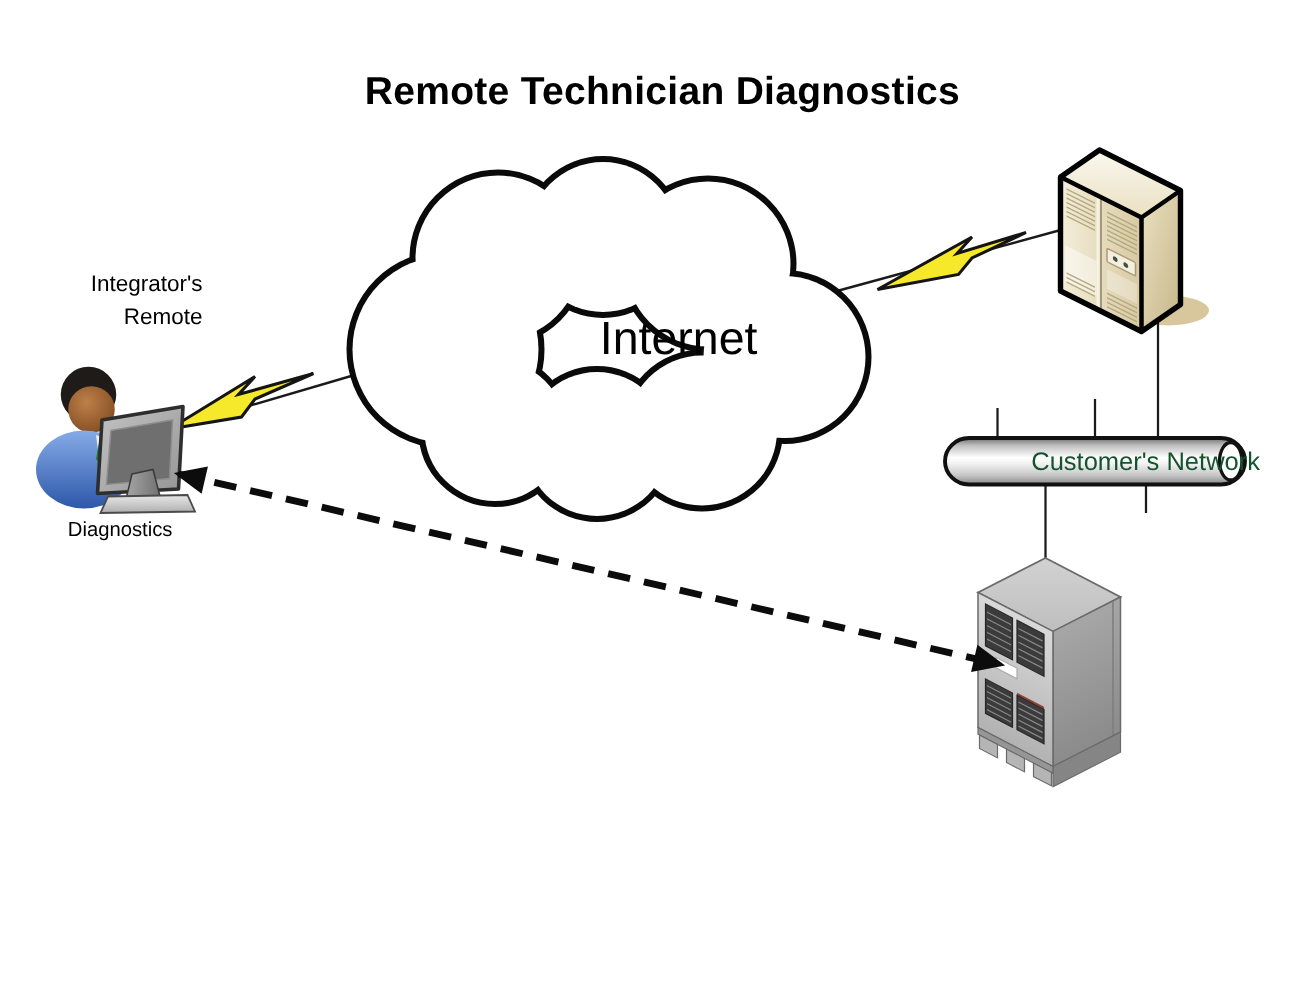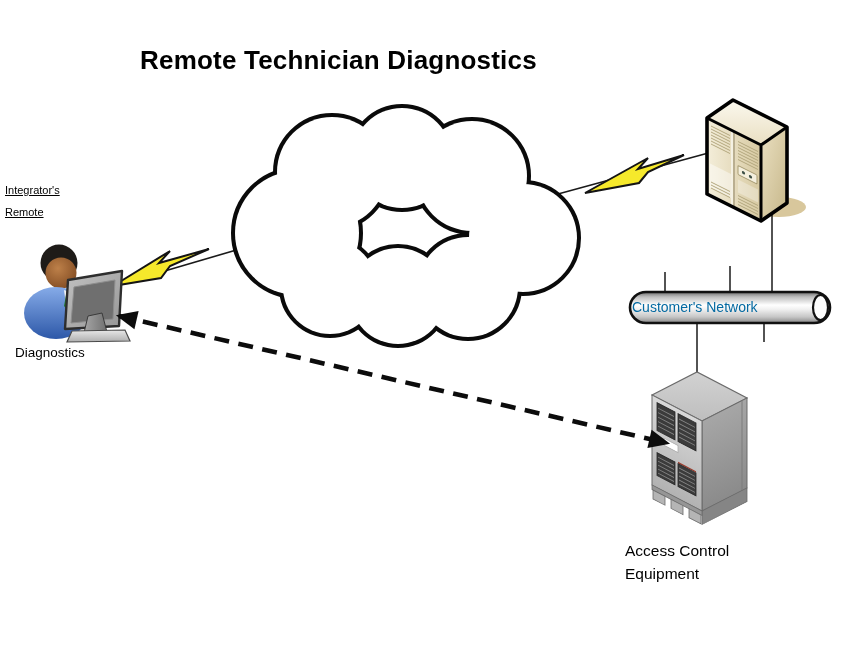--- a/index.html
+++ b/index.html
@@ -1,26 +1,26 @@
 <!DOCTYPE html>
 <html><head>
 <meta charset="utf-8">
 <style>
   html,body{margin:0;padding:0;background:#ffffff;}
   .stage{
     position:relative;width:859px;height:655px;background:#ffffff;overflow:hidden;
     font-family:"Liberation Sans",sans-serif;color:#000;
   }
   .stage svg{position:absolute;left:0;top:0;}
-  .label{position:absolute;text-align:left;color:#000;}
+  .label{position:absolute;text-align:right;color:#000;}
   .title{left:140px;top:45px;width:500px;font-size:26px;font-weight:bold;letter-spacing:.2px;}
-  .integrator{left:5px;top:179px;width:130px;font-size:11px;line-height:22px;text-decoration:underline;}
+  .integrator{left:5px;top:179px;width:130px;font-size:15px;line-height:22px;}
   .technician-label{left:15px;top:345px;width:100px;font-size:13.5px;}
   .internet-label{left:305px;top:208px;width:200px;font-size:31px;}
-  .pipe-label{left:632px;top:292px;width:208px;height:31px;line-height:31px;font-size:14px;color:#0369a1;}
+  .pipe-label{left:632px;top:292px;width:208px;height:31px;line-height:31px;font-size:17px;color:#14532d;}
   .access-label{left:625px;top:539px;width:158px;font-size:15.5px;line-height:23px;}
 </style>
 </head>
 <body>
 
 <div class="stage">
 
 <svg width="859" height="655" viewBox="0 0 859 655">
   <defs>
     <linearGradient id="gradPipe" x1="0" y1="0" x2="0" y2="1">
@@ -193,21 +193,18 @@
 
 <div class="label title">Remote Technician Diagnostics</div>
 
 <div class="label integrator">
   <div>Integrator's</div>
   <div>Remote</div>
 </div>
 
 <div class="label technician-label">Diagnostics</div>
 
+<div class="label internet-label">Internet</div>
 
 <div class="label pipe-label">Customer's Network</div>
 
-<div class="label access-label">
-  <div>Access Control</div>
-  <div>Equipment</div>
+
 </div>
 
-</div>
-
 </body></html>

